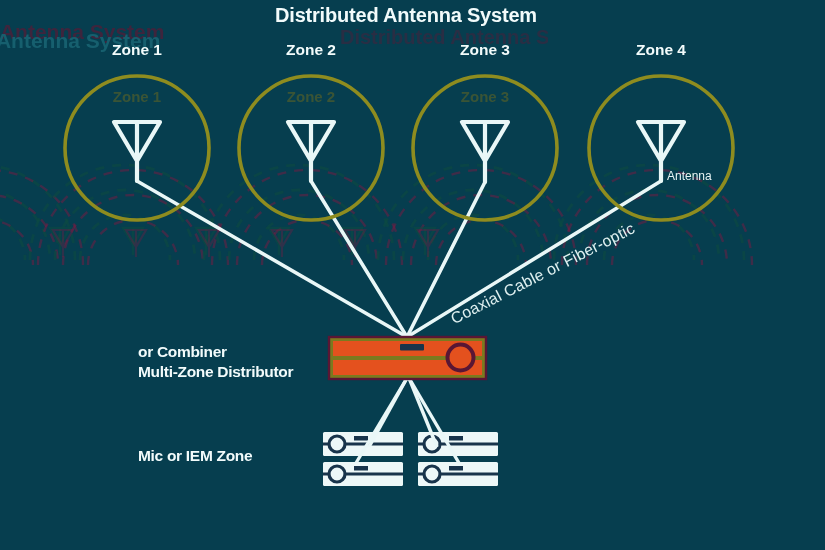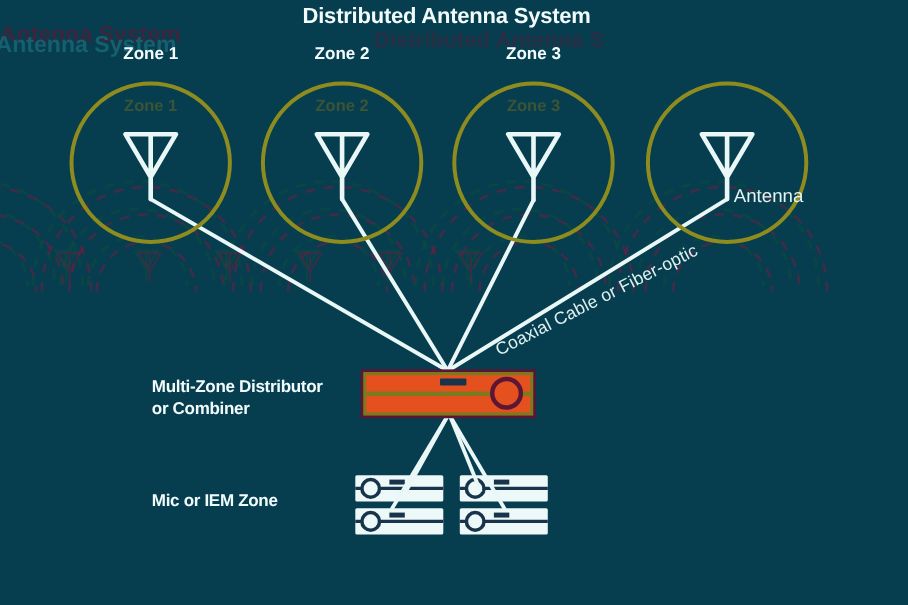--- a/index.html
+++ b/index.html
@@ -14,21 +14,21 @@
     left:0;top:4px;width:812px;text-align:center;
     font-size:20px;font-weight:bold;letter-spacing:-0.2px;
   }
   .zone-label{
     width:120px;text-align:center;top:41px;
     font-size:15.5px;font-weight:bold;
   }
   .side-label{
     font-size:15.5px;font-weight:bold;letter-spacing:-0.3px;line-height:20px;
   }
-  .anno-label{font-size:17px;font-weight:normal;color:#e6f3f3;}
+  .anno-label{font-size:12px;font-weight:normal;color:#e6f3f3;}
   .cable-label{
     left:452px;top:311px;font-size:16px;color:#dff0f0;
     transform:rotate(-27deg);transform-origin:0 50%;letter-spacing:0.2px;
   }
   
   .ghost{position:absolute;z-index:0;white-space:nowrap;font-weight:bold;}
   .ghost-title-a{left:-116px;top:20px;font-size:21px;color:rgba(109,16,48,.55);}
   .ghost-title-b{left:-120px;top:29px;font-size:21px;color:rgba(23,97,112,.95);}
   .ghost-title-c{left:340px;top:26px;font-size:20px;color:rgba(109,16,48,.35);width:208px;overflow:hidden;}
   .ghost-zone{width:120px;text-align:center;top:88px;font-size:15px;color:var(--ghost_olive,#6f6b1d);opacity:.5;}
@@ -169,24 +169,25 @@
   <span class="ghost ghost-title-c">Distributed Antenna System</span>
   <span class="ghost ghost-zone" style="left:77px">Zone 1</span>
   <span class="ghost ghost-zone" style="left:251px">Zone 2</span>
   <span class="ghost ghost-zone" style="left:425px">Zone 3</span>
 
   <div class="txt title">Distributed Antenna System</div>
 
   <span class="txt zone-label" style="left:77px">Zone 1</span>
   <span class="txt zone-label" style="left:251px">Zone 2</span>
   <span class="txt zone-label" style="left:425px">Zone 3</span>
+  <span class="txt zone-label" style="left:601px">Zone 4</span>
 
   <span class="txt anno-label" style="left:667px;top:169px">Antenna</span>
 
   <span class="txt cable-label">Coaxial Cable or Fiber-optic</span>
 
   <div class="txt side-label" style="left:138px;top:342px">
+    <div>or Combiner</div>
     <div>Multi-Zone Distributor</div>
-    <div>or Combiner</div>
   </div>
 
   <span class="txt side-label" style="left:138px;top:446px">Mic or IEM Zone</span>
 </div>
 
 </body></html>

